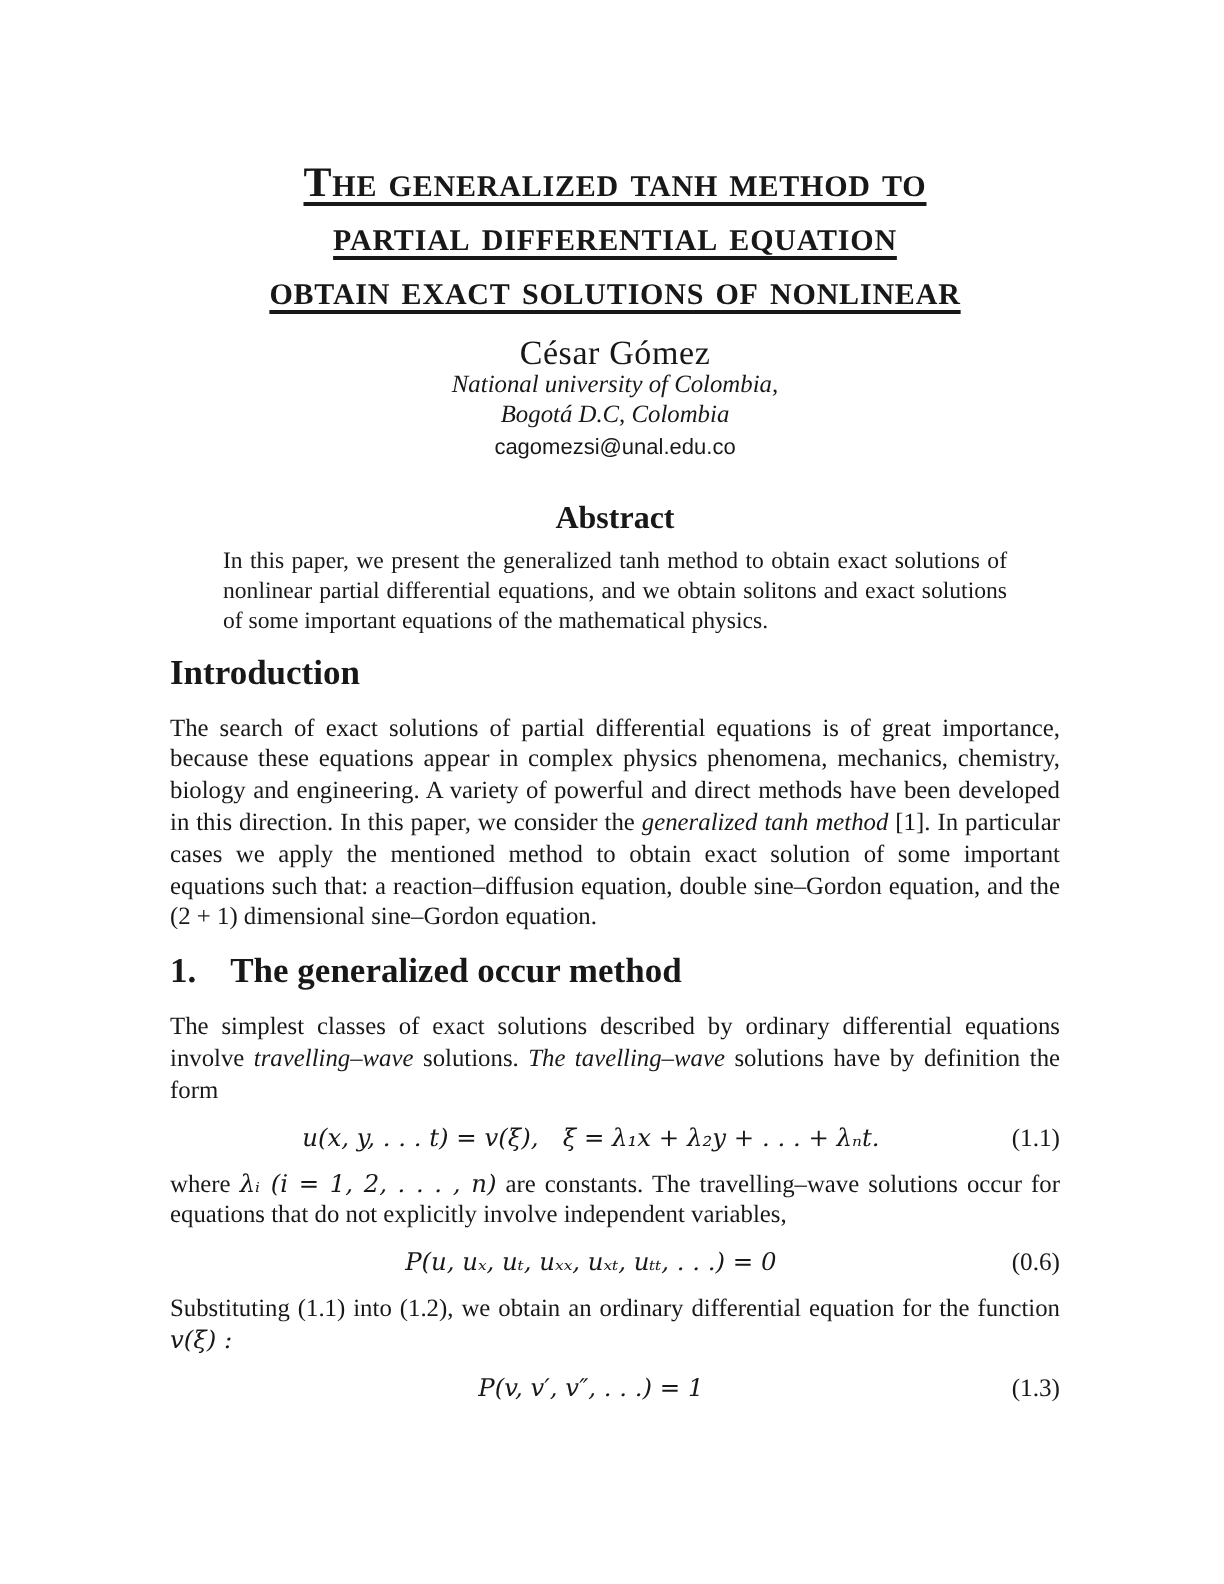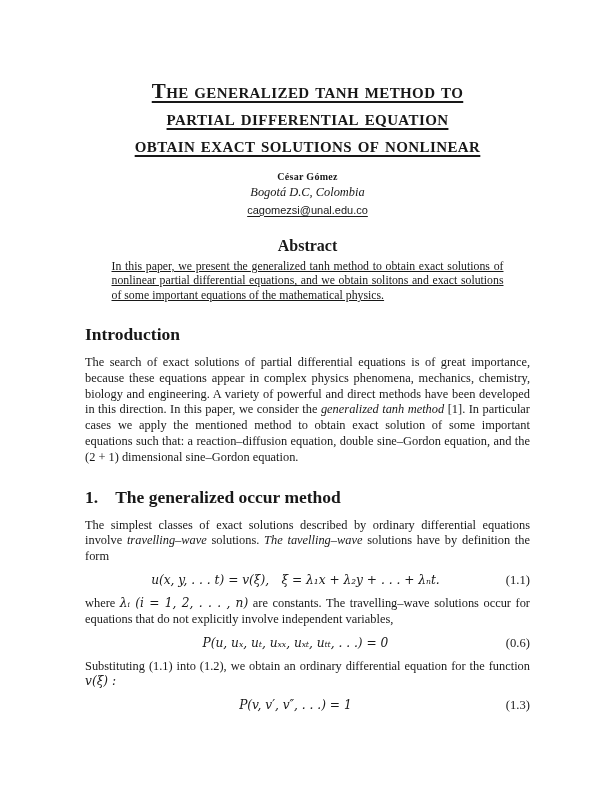--- a/index.html
+++ b/index.html
@@ -31,69 +31,67 @@
     text-decoration: underline;
     text-decoration-thickness: 1.6px;
     text-underline-offset: 3px;
   }
   
   .author-block {
     margin-top: 10px;
     text-align: center;
   }
   .author-name {
-    font-weight: bold;
-    font-size: 10px;
+    font-weight: normal;
+    font-size: 17px;
     line-height: 16px;
     letter-spacing: 0.3px;
   }
   .author-affil {
     font-style: italic;
     font-size: 12.4px;
     line-height: 14.6px;
   }
   .author-email {
     display: inline-block;
     margin-top: 2px;
     font-family: "Liberation Sans", "DejaVu Sans", sans-serif;
     font-size: 11px;
     line-height: 14px;
-    text-decoration: underline;
     text-decoration-thickness: 1.2px;
     text-underline-offset: 2px;
     color: #181818;
     cursor: pointer;
   }
   
   .abstract-heading {
     margin-top: 21px;
     text-align: center;
     font-weight: bold;
     font-size: 16px;
     line-height: 14px;
   }
   .abstract-body {
     width: 392px;
     margin: 6px auto 0 auto;
     text-align: justify;
     font-size: 11.8px;
     line-height: 14.8px;
-    text-decoration: underline;
   }
   
   .keywords {
     margin-top: 19px;
     text-align: justify;
     font-size: 12.4px;
     line-height: 15.8px;
   }
   .italic { font-style: italic; }
   
   .sec-heading {
-    margin-top: 21px;
+    margin-top: 8px;
     font-weight: bold;
     font-size: 17.5px;
     line-height: 20px;
   }
   .sec-num { margin-right: 17px; }
   
   .para {
     margin-top: 11px;
     text-align: justify;
     font-size: 12.4px;
@@ -131,20 +129,21 @@
 <div class="page">
 
   <div class="title">
     <div><span class="tline">The generalized tanh method to</span></div>
     <div><span class="tline">partial differential equation</span></div>
     <div><span class="tline">obtain exact solutions of nonlinear</span></div>
   </div>
 
   <div class="author-block">
     <div class="author-name">César Gómez</div>
+    <div class="author-affil">National university of Colombia,</div>
     <div class="author-affil">Bogotá D.C, Colombia</div>
     <div><span class="author-email">cagomezsi@unal.edu.co</span></div>
   </div>
 
   <div class="abstract-heading">Abstract</div>
   <div class="abstract-body">In this paper, we present the generalized tanh method to obtain exact solutions of nonlinear partial differential equations, and we obtain solitons and exact solutions of some important equations of the mathematical physics.</div>
 
 
   <div class="sec-heading">Introduction</div>
   <div class="para">

